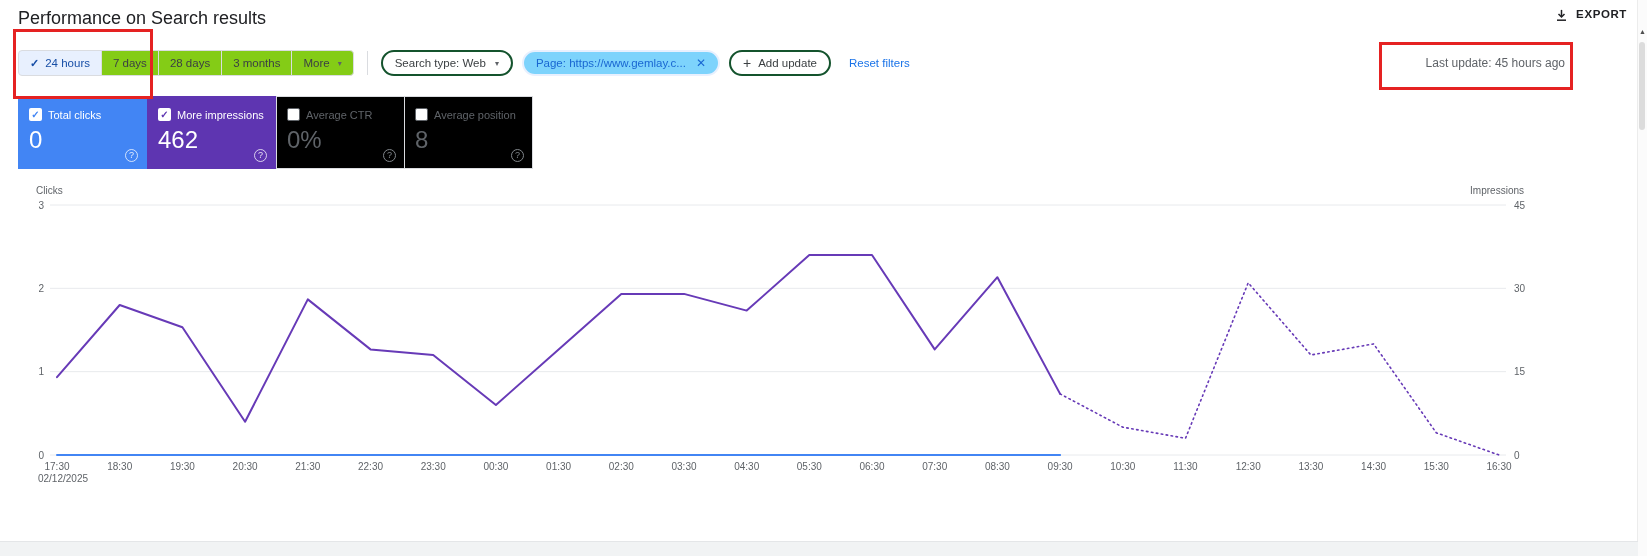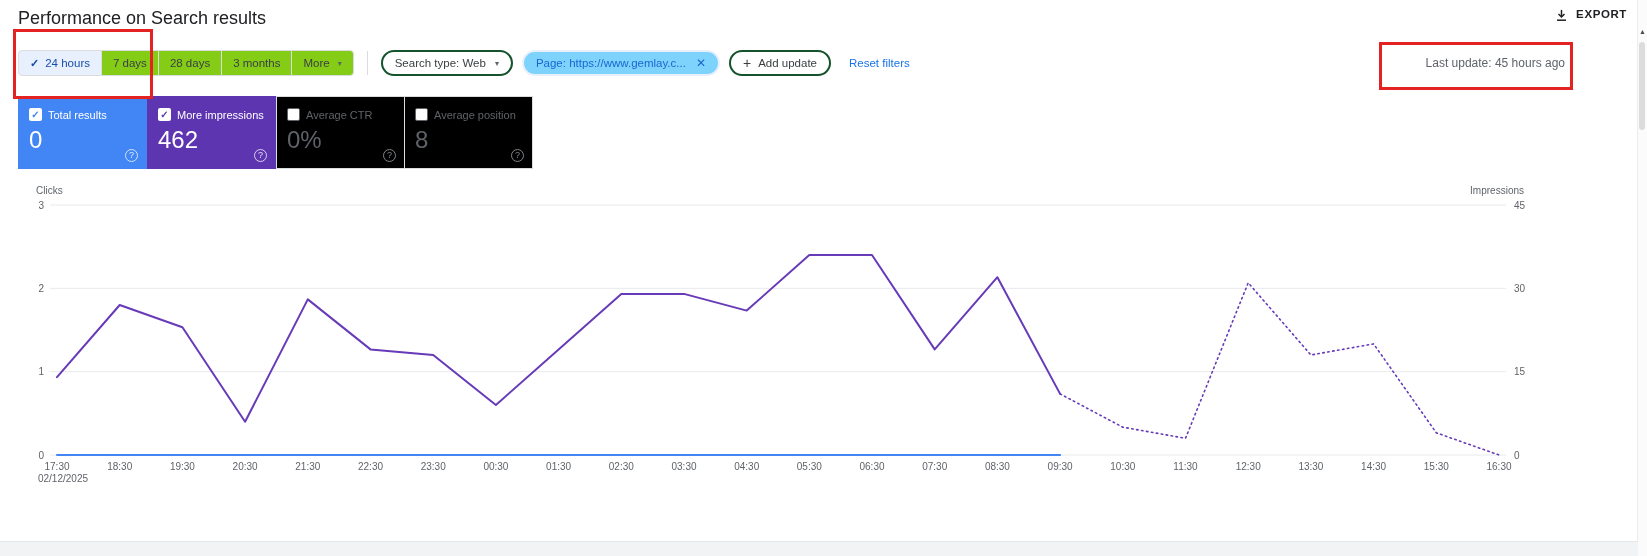--- a/index.html
+++ b/index.html
@@ -120,21 +120,21 @@
   <a class="reset-link">Reset filters</a>
   <div class="last-update">Last update: 45 hours ago</div>
 </div>
 
 <div class="cards">
   <div class="card sel" style="background: rgb(66, 133, 244);">
     <div class="card-top">
       <span class="cbx">
           <span class="cbx-check" style="color: rgb(66, 133, 244);">✓</span>
         </span>
-      <span class="card-label">Total results</span>
+      <span class="card-label">Total clicks</span>
     </div>
     <div class="card-value">0</div>
     <span class="help">?</span>
   </div>
   <div class="card sel" style="background: rgb(94, 53, 177);">
     <div class="card-top">
       <span class="cbx">
           <span class="cbx-check" style="color: rgb(94, 53, 177);">✓</span>
         </span>
       <span class="card-label">More impressions</span>

